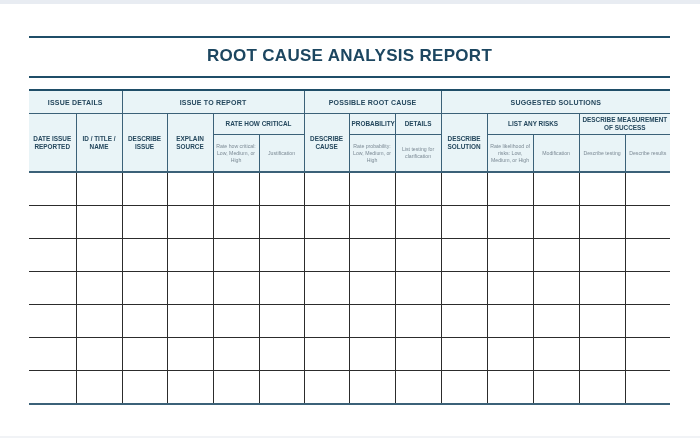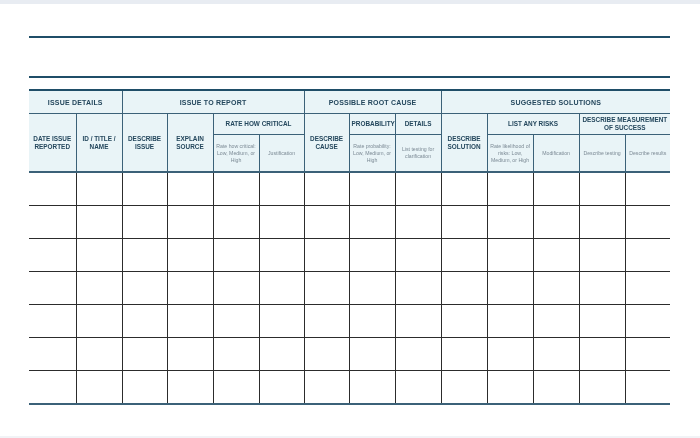--- a/index.html
+++ b/index.html
@@ -108,20 +108,21 @@
     table.rca thead tr th:last-child { border-right: none; }
     table.rca tbody tr:last-child td { border-bottom: 2px solid #3b6178; }
   </style>
 </head>
 <body>
 
 <div class="page">
   <div class="top-strip"></div>
 
   <div class="rule top"></div>
+  <div class="title">ROOT CAUSE ANALYSIS REPORT</div>
   <div class="rule bottom"></div>
 
   <table class="rca">
     <colgroup>
       <col style="width:47px">
         <col style="width:46px">
       <col style="width:45px">
         <col style="width:46px">
         <col style="width:46px">
         <col style="width:45px">

